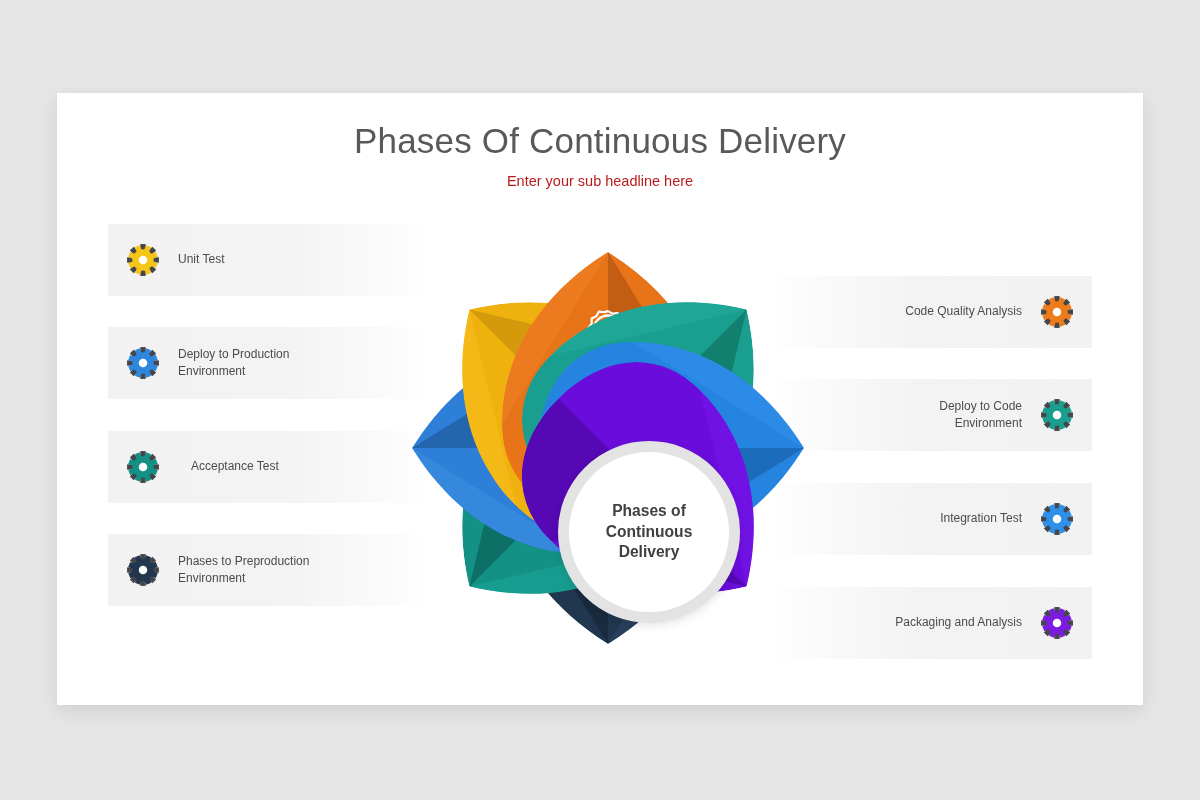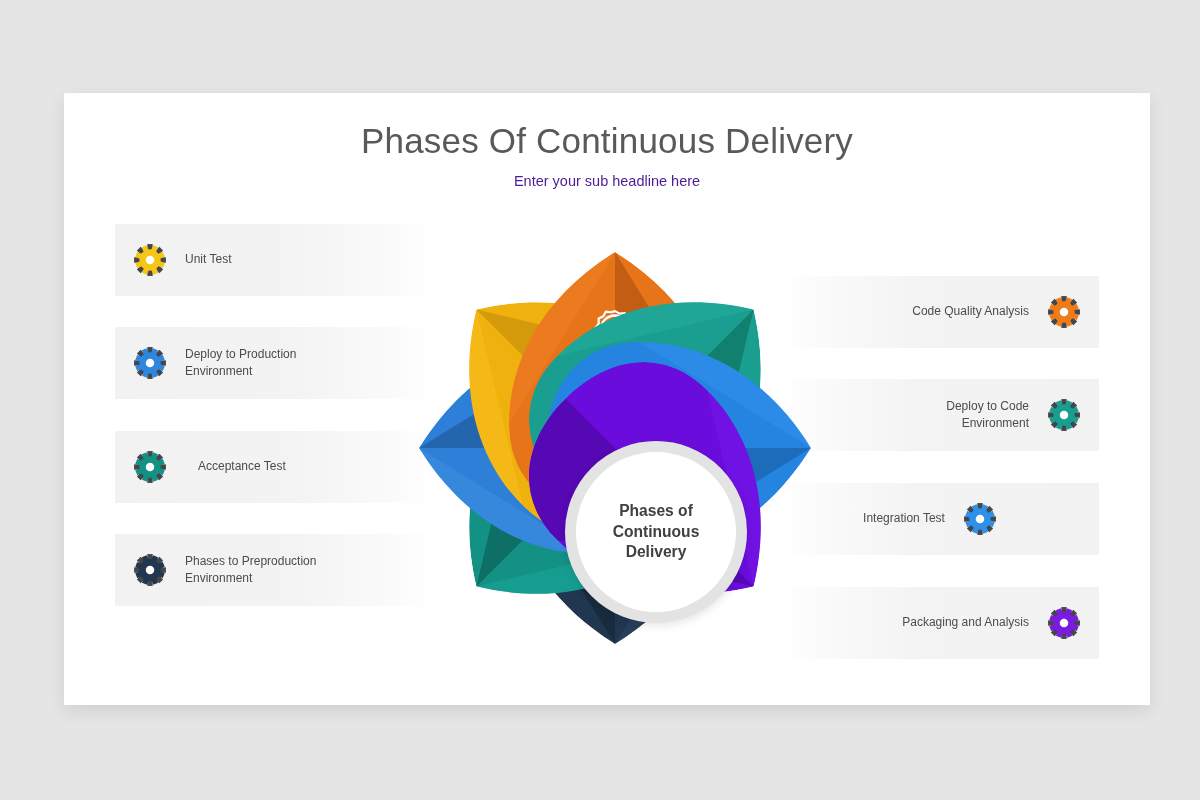--- a/index.html
+++ b/index.html
@@ -4,35 +4,35 @@
 <style>
   * { box-sizing: border-box; margin: 0; padding: 0; }
   html, body {
     width: 1200px; height: 800px;
     background: #e6e5e6;
     font-family: "Liberation Sans", sans-serif;
     overflow: hidden;
   }
   #slide {
     position: absolute;
-    left: 64px; top: 93px;
+    left: 57px; top: 93px;
     width: 1086px; height: 612px;
     background: #ffffff;
     box-shadow: 0 6px 16px rgba(0,0,0,0.09);
   }
   #title {
     position: absolute; left: 0; top: 28px; width: 100%;
     text-align: center;
     font-size: 35px; font-weight: 400; color: #58595b;
     letter-spacing: 0.2px;
   }
   #subtitle {
     position: absolute; left: 0; top: 80px; width: 100%;
     text-align: center;
-    font-size: 14.5px; font-weight: 400; color: #4c1d95;
+    font-size: 14.5px; font-weight: 400; color: #b91c1c;
   }
 
   
   .bar {
     position: absolute;
     height: 72px;
     display: flex;
     align-items: center;
     background: linear-gradient(to right, #f2f2f2 0%, #f3f3f3 55%, #fbfbfb 88%, #ffffff 100%);
   }
@@ -51,21 +51,21 @@
   .bar.right .txt { margin-right: 18px; text-align: right; }
 
   
   #bar-l0 { left: 51px; top: 131px; width: 320px; }
   #bar-l1 { left: 51px; top: 234px; width: 320px; }
   #bar-l2 { left: 51px; top: 338px; width: 320px; gap: 13px; }
   #bar-l3 { left: 51px; top: 441px; width: 320px; }
   
   #bar-r0 { left: 715px; top: 183px; width: 320px; }
   #bar-r1 { left: 715px; top: 286px; width: 320px; }
-  #bar-r2 { left: 715px; top: 390px; width: 320px; justify-content: center; }
+  #bar-r2 { left: 715px; top: 390px; width: 320px; }
   #bar-r3 { left: 715px; top: 494px; width: 320px; }
 
   
   #flower { position: absolute; left: 318px; top: 122px; width: 466px; height: 466px; }
   #flower svg { display: block; }
   #center-hub {
     position: absolute;
     left: 501px; top: 348px;
     width: 182px; height: 182px;
     border-radius: 50%;

